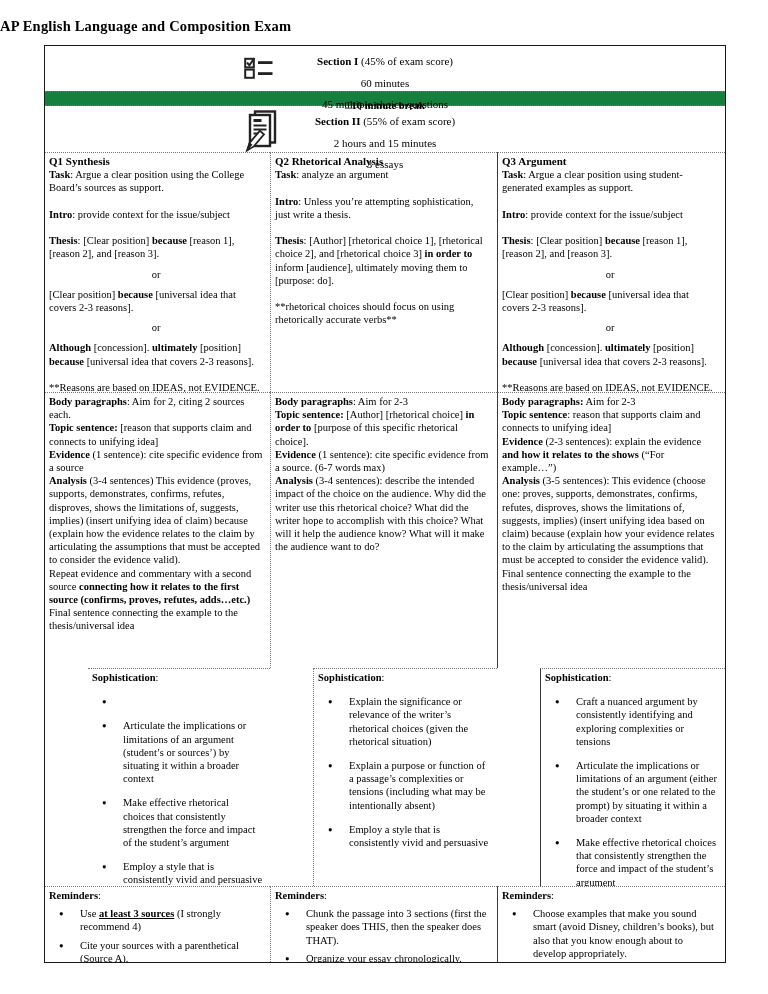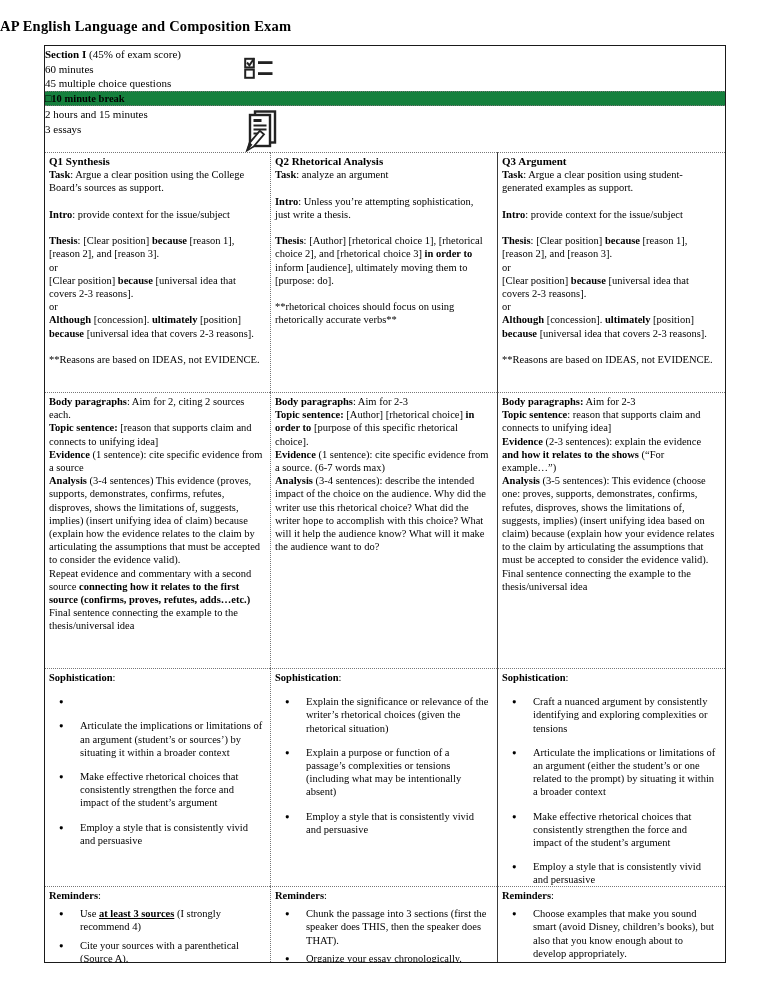--- a/index.html
+++ b/index.html
@@ -32,25 +32,25 @@
   .grid{display:grid;grid-template-columns:225px 227px 1fr;}
   .cell{
     border-top:1px dotted #777;box-sizing:border-box;
     padding:2px 7px 0 4px;font-size:10.5px;line-height:13.2px;
     overflow:hidden;
   }
   .c2{border-left:1px dotted #777;}
   .c3{border-left:1px solid #3a3a3a;}
   .r1 .cell{height:240px;}
   .r2 .cell{height:276px;}
-  .r3 .cell{height:218px;}
+  .r3 .cell{height:218px;margin-left:43px;}
   .r4 .cell{height:76px;}
   
   .blk-p{margin:0;}
-  .blk-c{margin:0;text-align:left;}
+  .blk-c{margin:7px;text-align:center;}
   .blk-h{margin:0;font-weight:bold;font-size:11px;}
   .blk-g{height:13.2px;}
   .blk-li{display:flex;margin-top:11px;padding-left:9px;}
   .r4 .blk-li{margin-top:5px;}
   .blk-li .marker{flex:0 0 21px;font-size:7.5px;line-height:13.2px;padding-left:1px;}
   .blk-li .li-body{flex:1;}
   
   .s-n{}
   .s-b{font-weight:bold;}
   .s-i{}
@@ -92,20 +92,21 @@
         <rect x="5" y="5" width="20" height="31" fill="#fff" stroke="#222" stroke-width="2.4"></rect>
         <rect x="8.5" y="9" width="8" height="3" fill="#222"></rect>
         <rect x="8.5" y="14.5" width="13" height="2" fill="#222"></rect>
         <rect x="8.5" y="18.5" width="13" height="2" fill="#222"></rect>
         <rect x="8.5" y="22.5" width="9.5" height="2" fill="#222"></rect>
         <path d="M2 40.5 L4.6 32.8 L14.8 20.8 L19 24.4 L8.8 36.4 Z" fill="#fff" stroke="#222" stroke-width="1.8"></path>
         <path d="M2 40.5 L4.6 32.8 L6.9 34.7 Z" fill="#222" stroke="#222" stroke-width="1"></path>
       </svg>
     </span>
     <div class="sec-text">
+        <div class="blk-c"><span class="s-b">Section II</span><span class="s-n"> (55% of exam score)</span></div>
         <div class="blk-c"><span class="s-n">2 hours and 15 minutes</span></div>
         <div class="blk-c"><span class="s-n">3 essays</span></div>
       </div>
   </div>
 
   <div class="grid r1">
     <div class="cell c1">
         <div class="blk-h"><span class="s-b">Q1 Synthesis</span></div>
         <div class="blk-p"><span class="s-b">Task</span><span class="s-n">: Argue a clear position </span><span class="s-i">using the College Board’s sources as support.</span></div>
         <div class="blk-g"></div>

